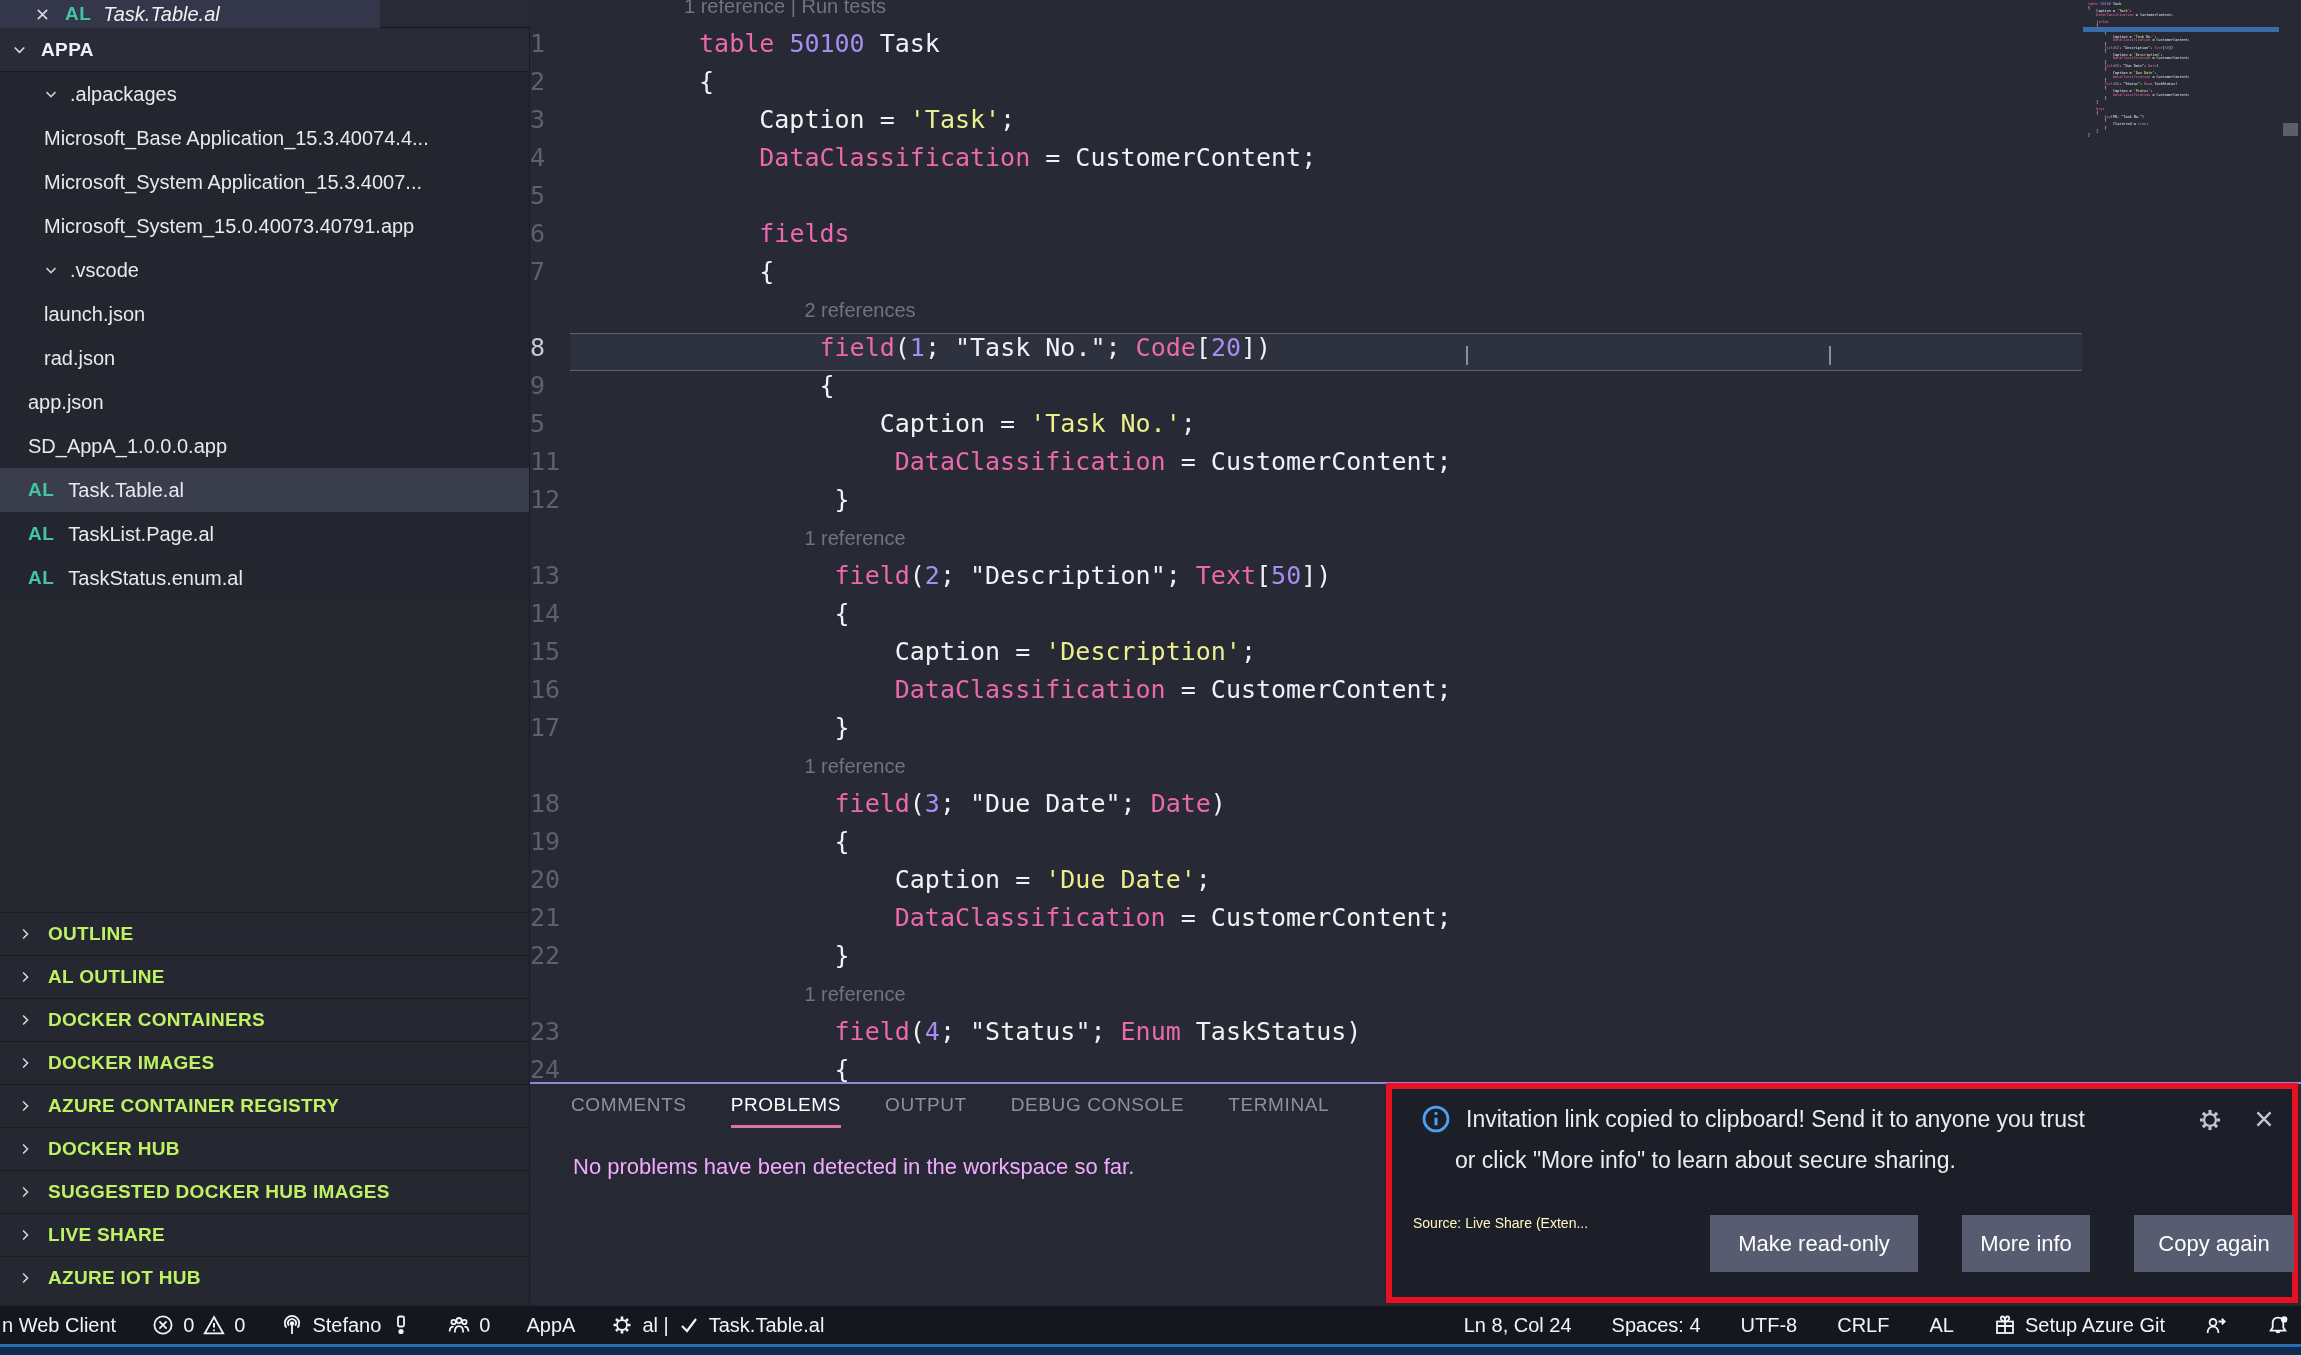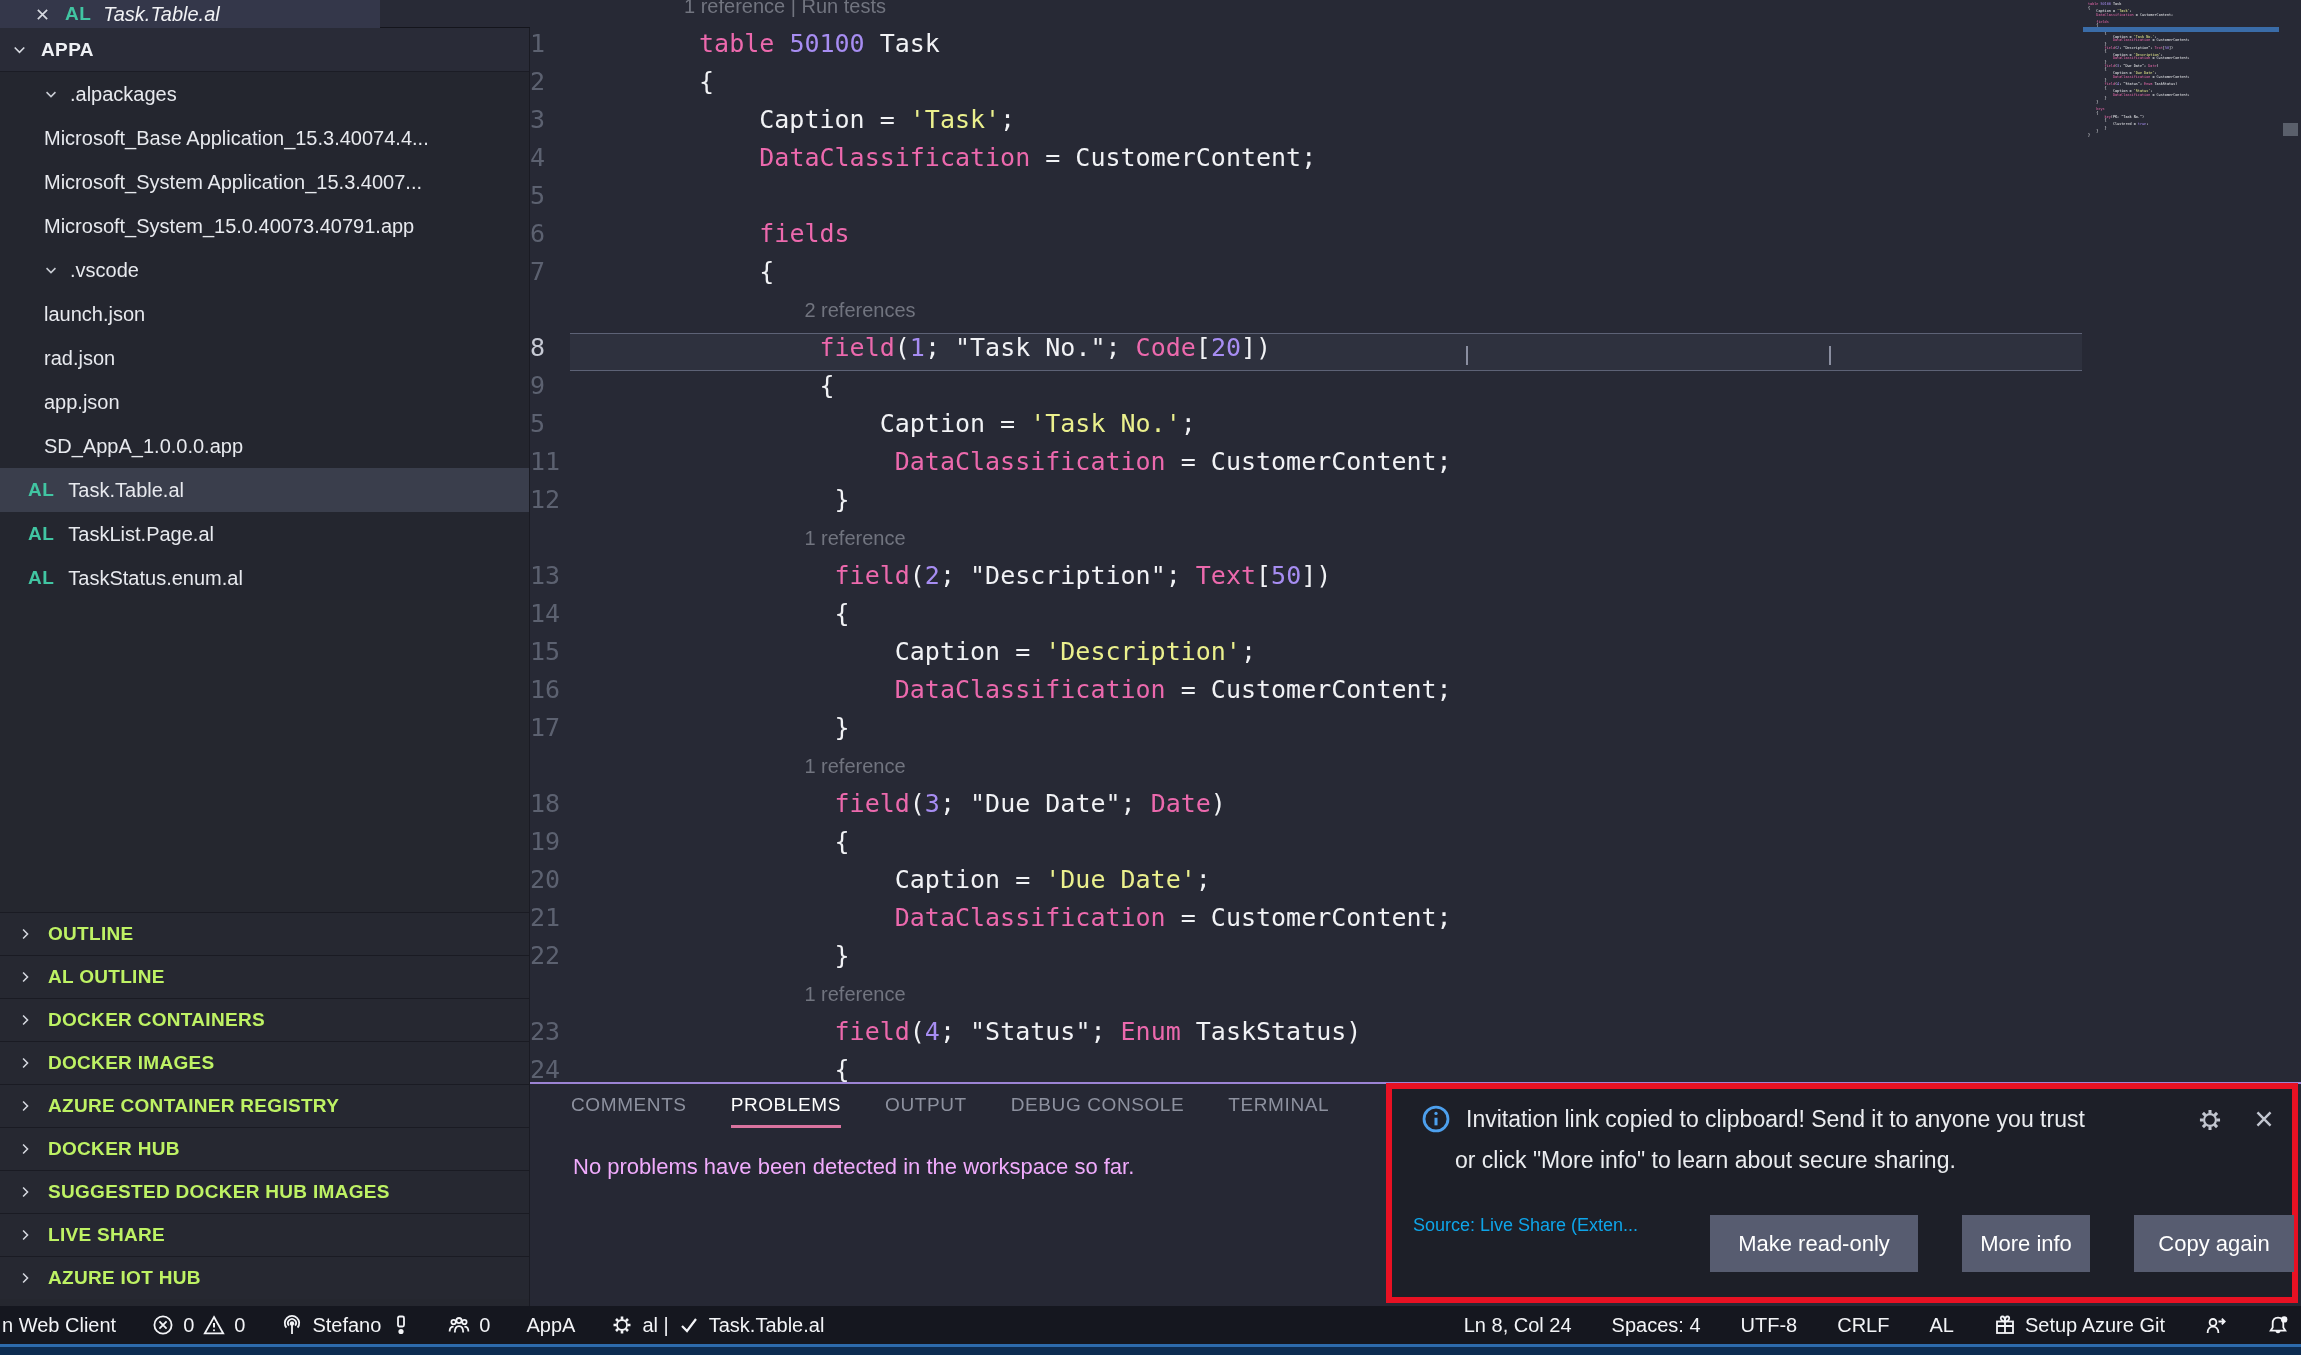--- a/index.html
+++ b/index.html
@@ -51,21 +51,21 @@
   #appa-row { position:relative; height:44px; background:#292b37; border-bottom:1px solid #1b1c25;
               display:flex; align-items:center; }
   #appa-row .chev { margin-left:12px; }
   #appa-row .lbl { margin-left:14px; font-weight:bold; font-size:19px; color:#eef0f4; letter-spacing:0.4px; }
   #tree { position:relative; background:#24262f; }
   .trow { position:relative; height:44px; display:flex; align-items:center; color:#e7e9ee; font-size:20px; }
   .trow.selected { background:#3a3e4c; }
   .trow .chev { position:absolute; left:44px; }
   .t-folder  { padding-left:70px; }
   .t-child   { padding-left:44px; }
-  .t-root    { padding-left:44px; }
+  .t-root    { padding-left:28px; }
   .t-al      { padding-left:28px; }
   .t-al .albadge { margin-right:14px; }
   #sections { position:absolute; left:0; top:884px; width:529px; }
   .srow { height:43px; border-top:1px solid #1a1b23; display:flex; align-items:center;
           background:#262831; }
   .srow .chev { margin-left:18px; }
   .srow .lbl { margin-left:16px; font-weight:bold; font-size:19px; color:#bef264; letter-spacing:0.3px; }
 
   
   #panel { position:absolute; left:530px; top:1082px; width:1771px; height:224px;
@@ -77,21 +77,21 @@
 
   
   #annotation { position:absolute; left:1386px; top:1083px; width:912px; height:220px;
                 border:6px solid #e81123; z-index:40; }
   #toast { position:absolute; left:0px; top:0px; width:900px; height:208px; background:#1d1f28; }
   #toast .row1 { position:absolute; left:30px; top:16px; display:flex; align-items:center; }
   #toast .msg1 { margin-left:16px; font-size:23px; color:#eaecef; }
   #toast .msg2 { position:absolute; left:63px; top:58px; font-size:23px; color:#eaecef; }
   #toast .gear { position:absolute; left:805px; top:18px; }
   #toast .close { position:absolute; left:860px; top:18px; }
-  #toast .source { position:absolute; left:21px; top:126px; font-size:18px; color:#0ea5e9; }
+  #toast .source { position:absolute; left:21px; top:126px; font-size:14px; color:#fef9c3; }
   #toast .btns { position:absolute; left:318px; top:126px; display:flex; gap:44px; }
   .tbtn { height:57px; background:#575c70; color:#fff; font-size:22px; border:none;
           display:flex; align-items:center; justify-content:center;
           font-family:"Liberation Sans",sans-serif; }
   .tbtn.b0 { width:208px; } .tbtn.b1 { width:128px; } .tbtn.b2 { width:160px; }
 
   
   #statusbar { position:absolute; left:0; top:1306px; width:2301px; height:38px;
                background:#15171f; color:#f3f4f7; font-size:20px;
                display:flex; align-items:center; justify-content:space-between; }

